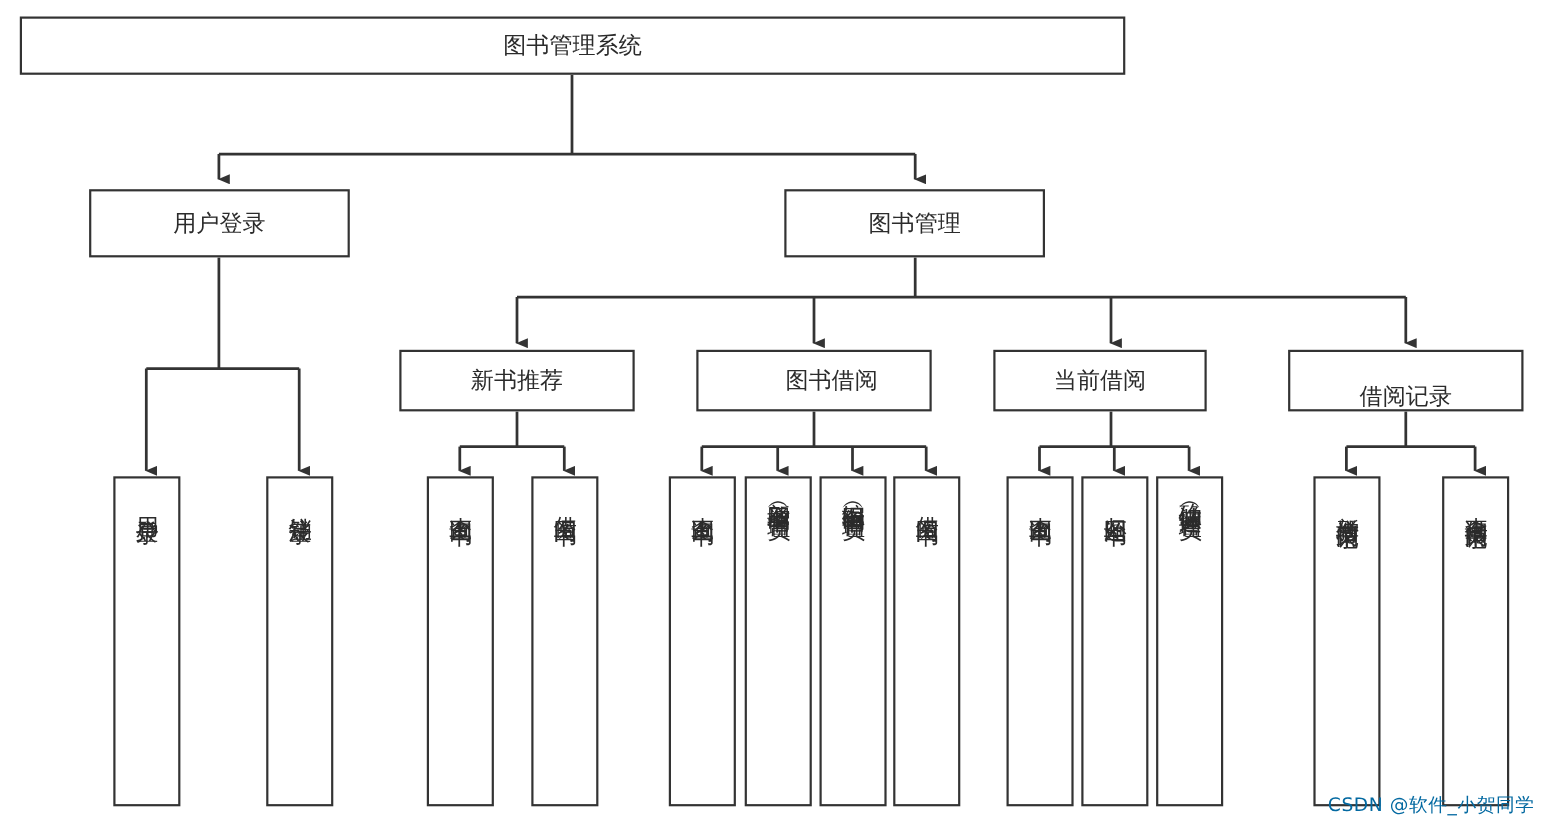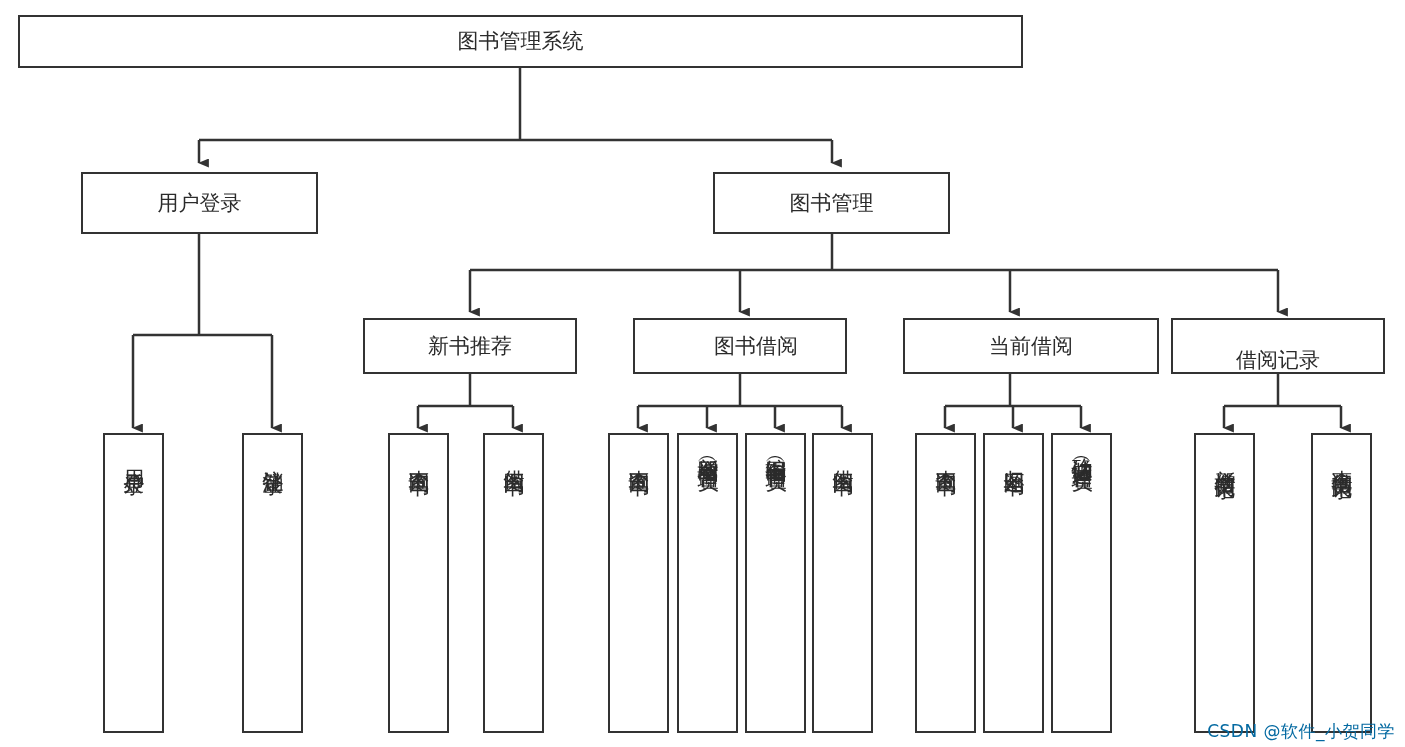--- a/index.html
+++ b/index.html
@@ -127,21 +127,21 @@
   <div class="node h" style="left:713px;top:172px;width:237px;height:62px;">
     <span class="lbl">图书管理</span>
   </div>
 
   <div class="node h" style="left:363px;top:318px;width:214px;height:56px;">
     <span class="lbl">新书推荐</span>
   </div>
   <div class="node h" style="left:633px;top:318px;width:214px;height:56px;padding-left:32px;">
     <span class="lbl">图书借阅</span>
   </div>
-  <div class="node h" style="left:903px;top:318px;width:256px;height:56px;">
+  <div class="node h" style="left:903px;top:318px;width:194px;height:56px;">
     <span class="lbl">当前借阅</span>
   </div>
   <div class="node h" style="left:1171px;top:318px;width:214px;height:56px;align-items:flex-end;">
     <span class="lbl">借阅记录</span>
   </div>
 
   <div class="node v" style="left:103px;top:433px;width:61px;height:300px;">
     <span class="lbl">用户登录</span>
   </div>
   <div class="node v" style="left:242px;top:433px;width:61px;height:300px;">

